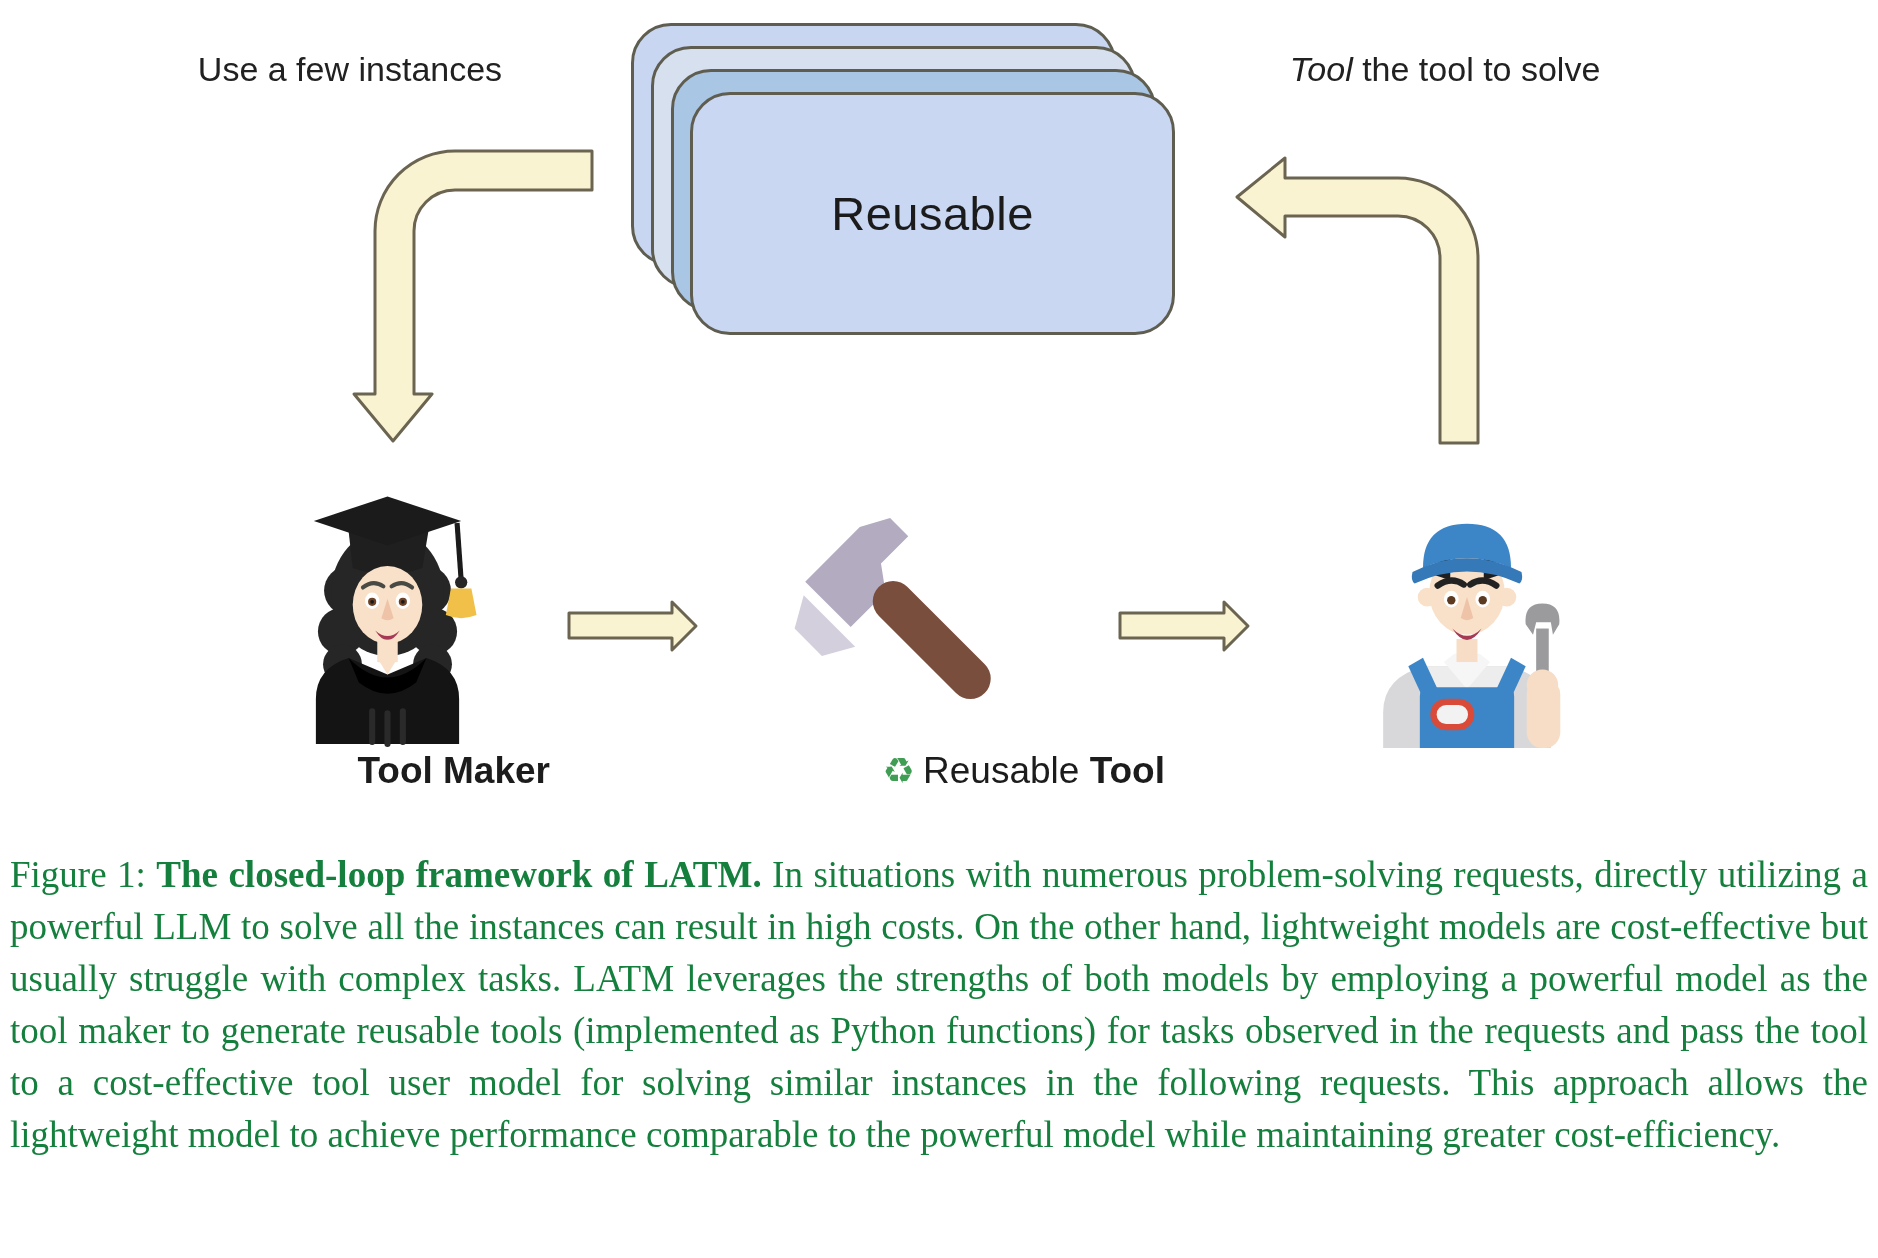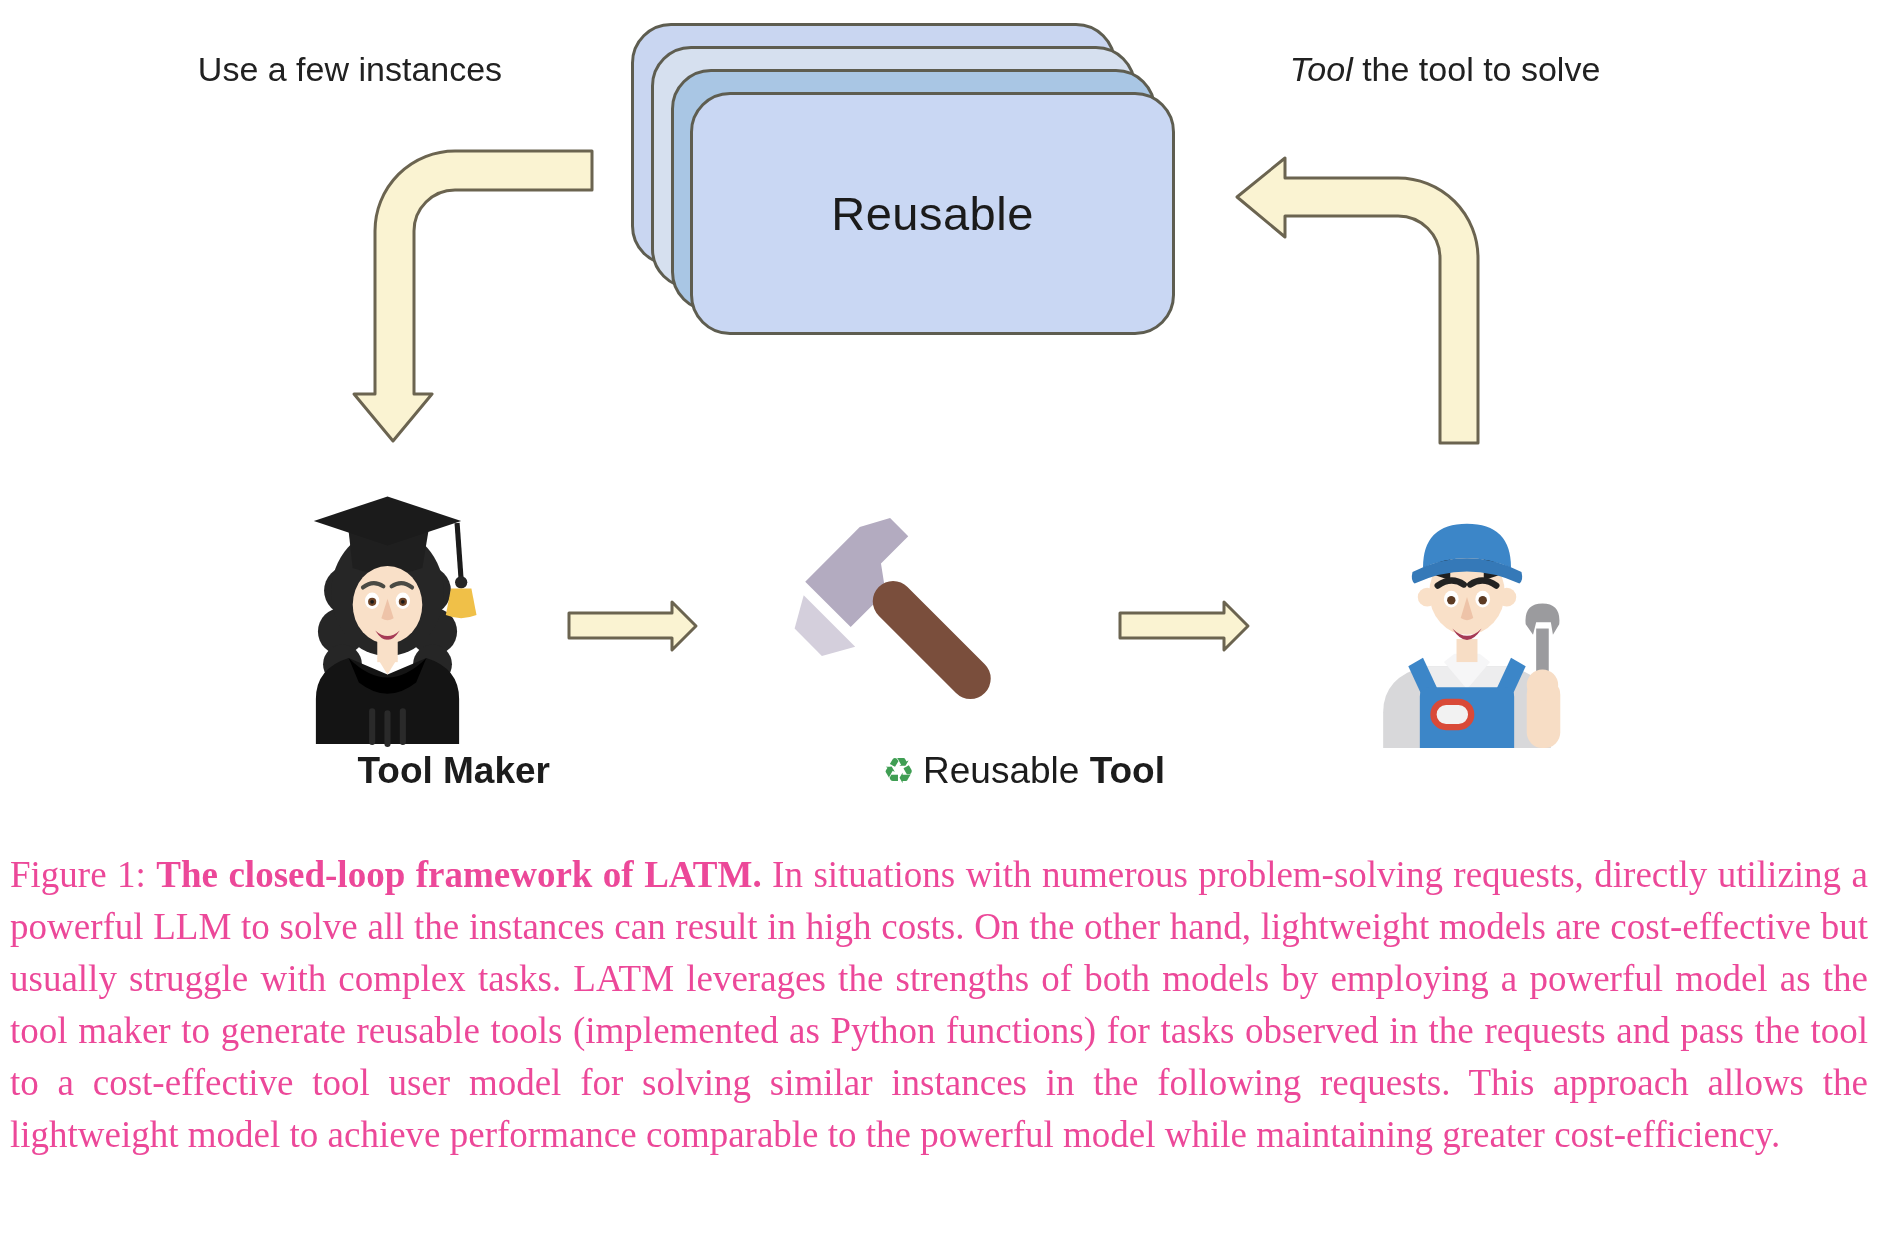--- a/index.html
+++ b/index.html
@@ -26,21 +26,21 @@
   .emoji{position:absolute;overflow:visible;}
   
   .node-label{position:absolute;top:750px;text-align:right;font-size:37px;font-weight:bold;color:#1c1c1c;}
   .lbl-maker{left:230px;width:320px;}
   .lbl-tool{left:715px;width:450px;font-weight:normal;}
   .lbl-tool b{font-weight:bold;}
   .lbl-user{left:1310px;width:320px;}
   .recycle{color:#3f9e53;font-family:"DejaVu Sans",sans-serif;font-size:36px;margin-right:8px;}
   
   .caption{position:absolute;left:10px;top:849px;width:1858px;
-           font-family:"Liberation Serif",serif;font-size:37px;line-height:52px;color:#ec4899;
+           font-family:"Liberation Serif",serif;font-size:37px;line-height:52px;color:#15803d;
            text-align:justify;}
   .caption b{font-weight:bold;}
 </style>
 </head>
 <body>
 
 <div class="stage">
 
   <div class="annot annot-left">
     <div>Use a few instances</div>

